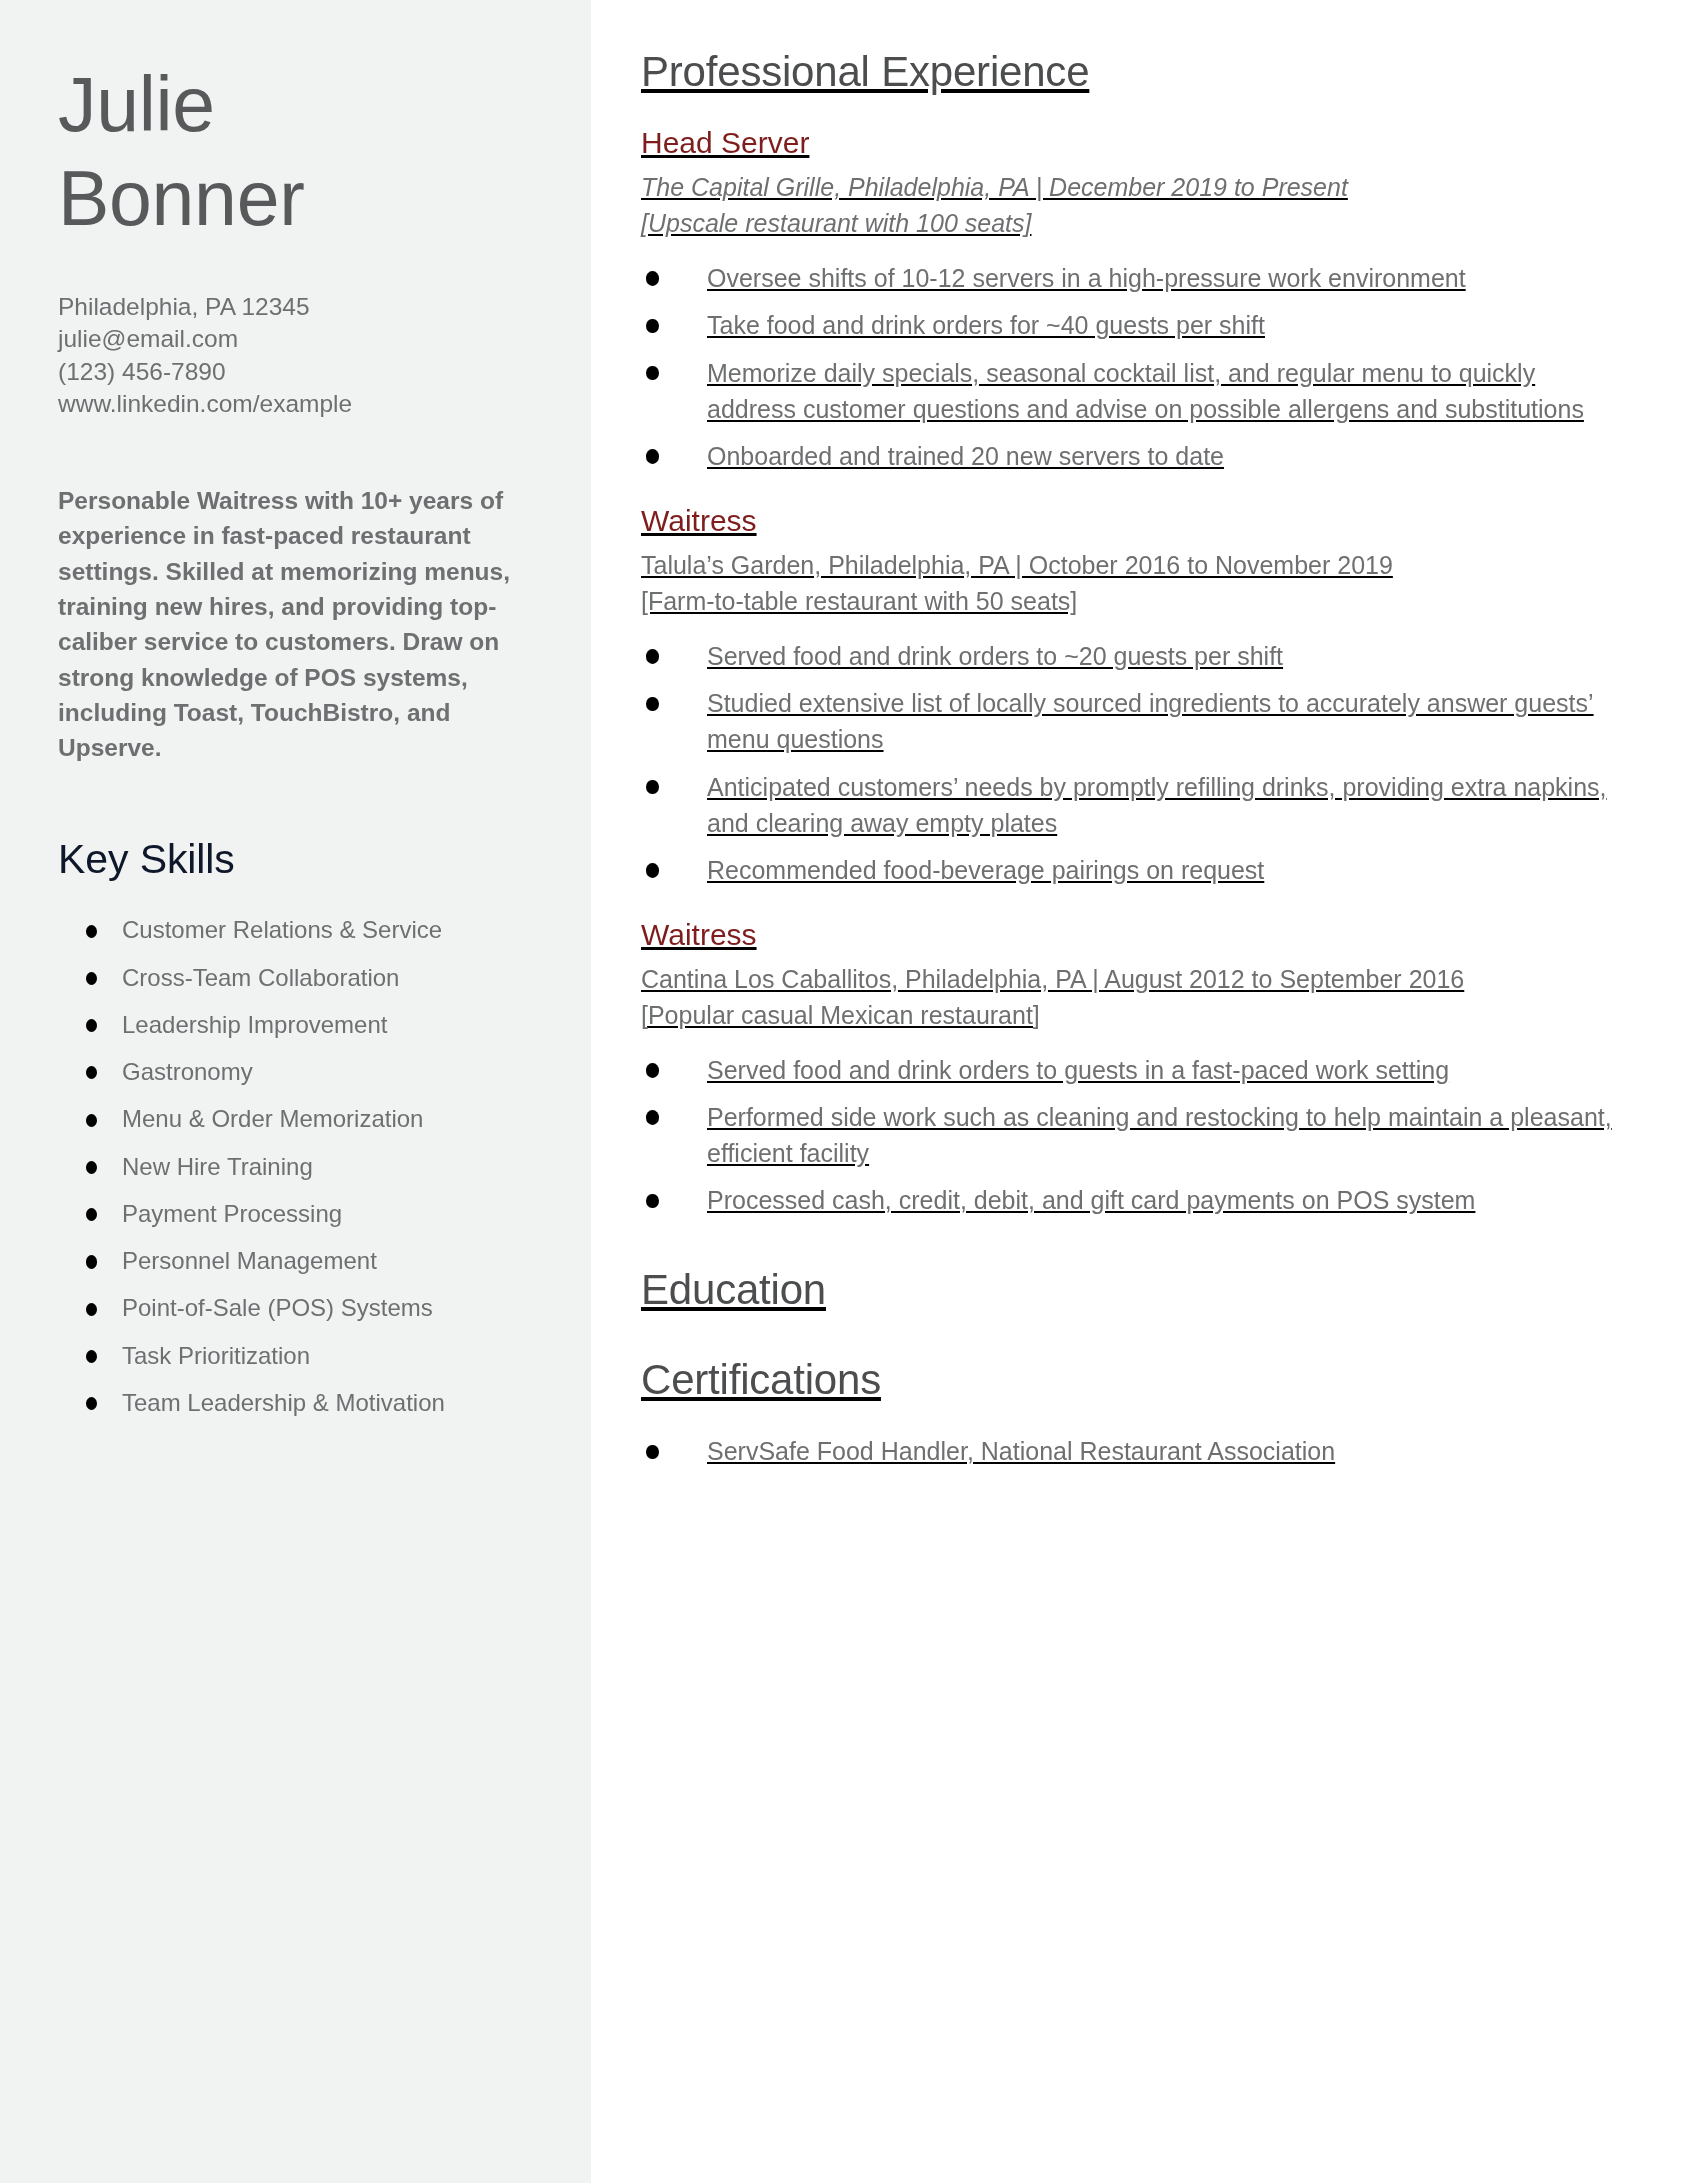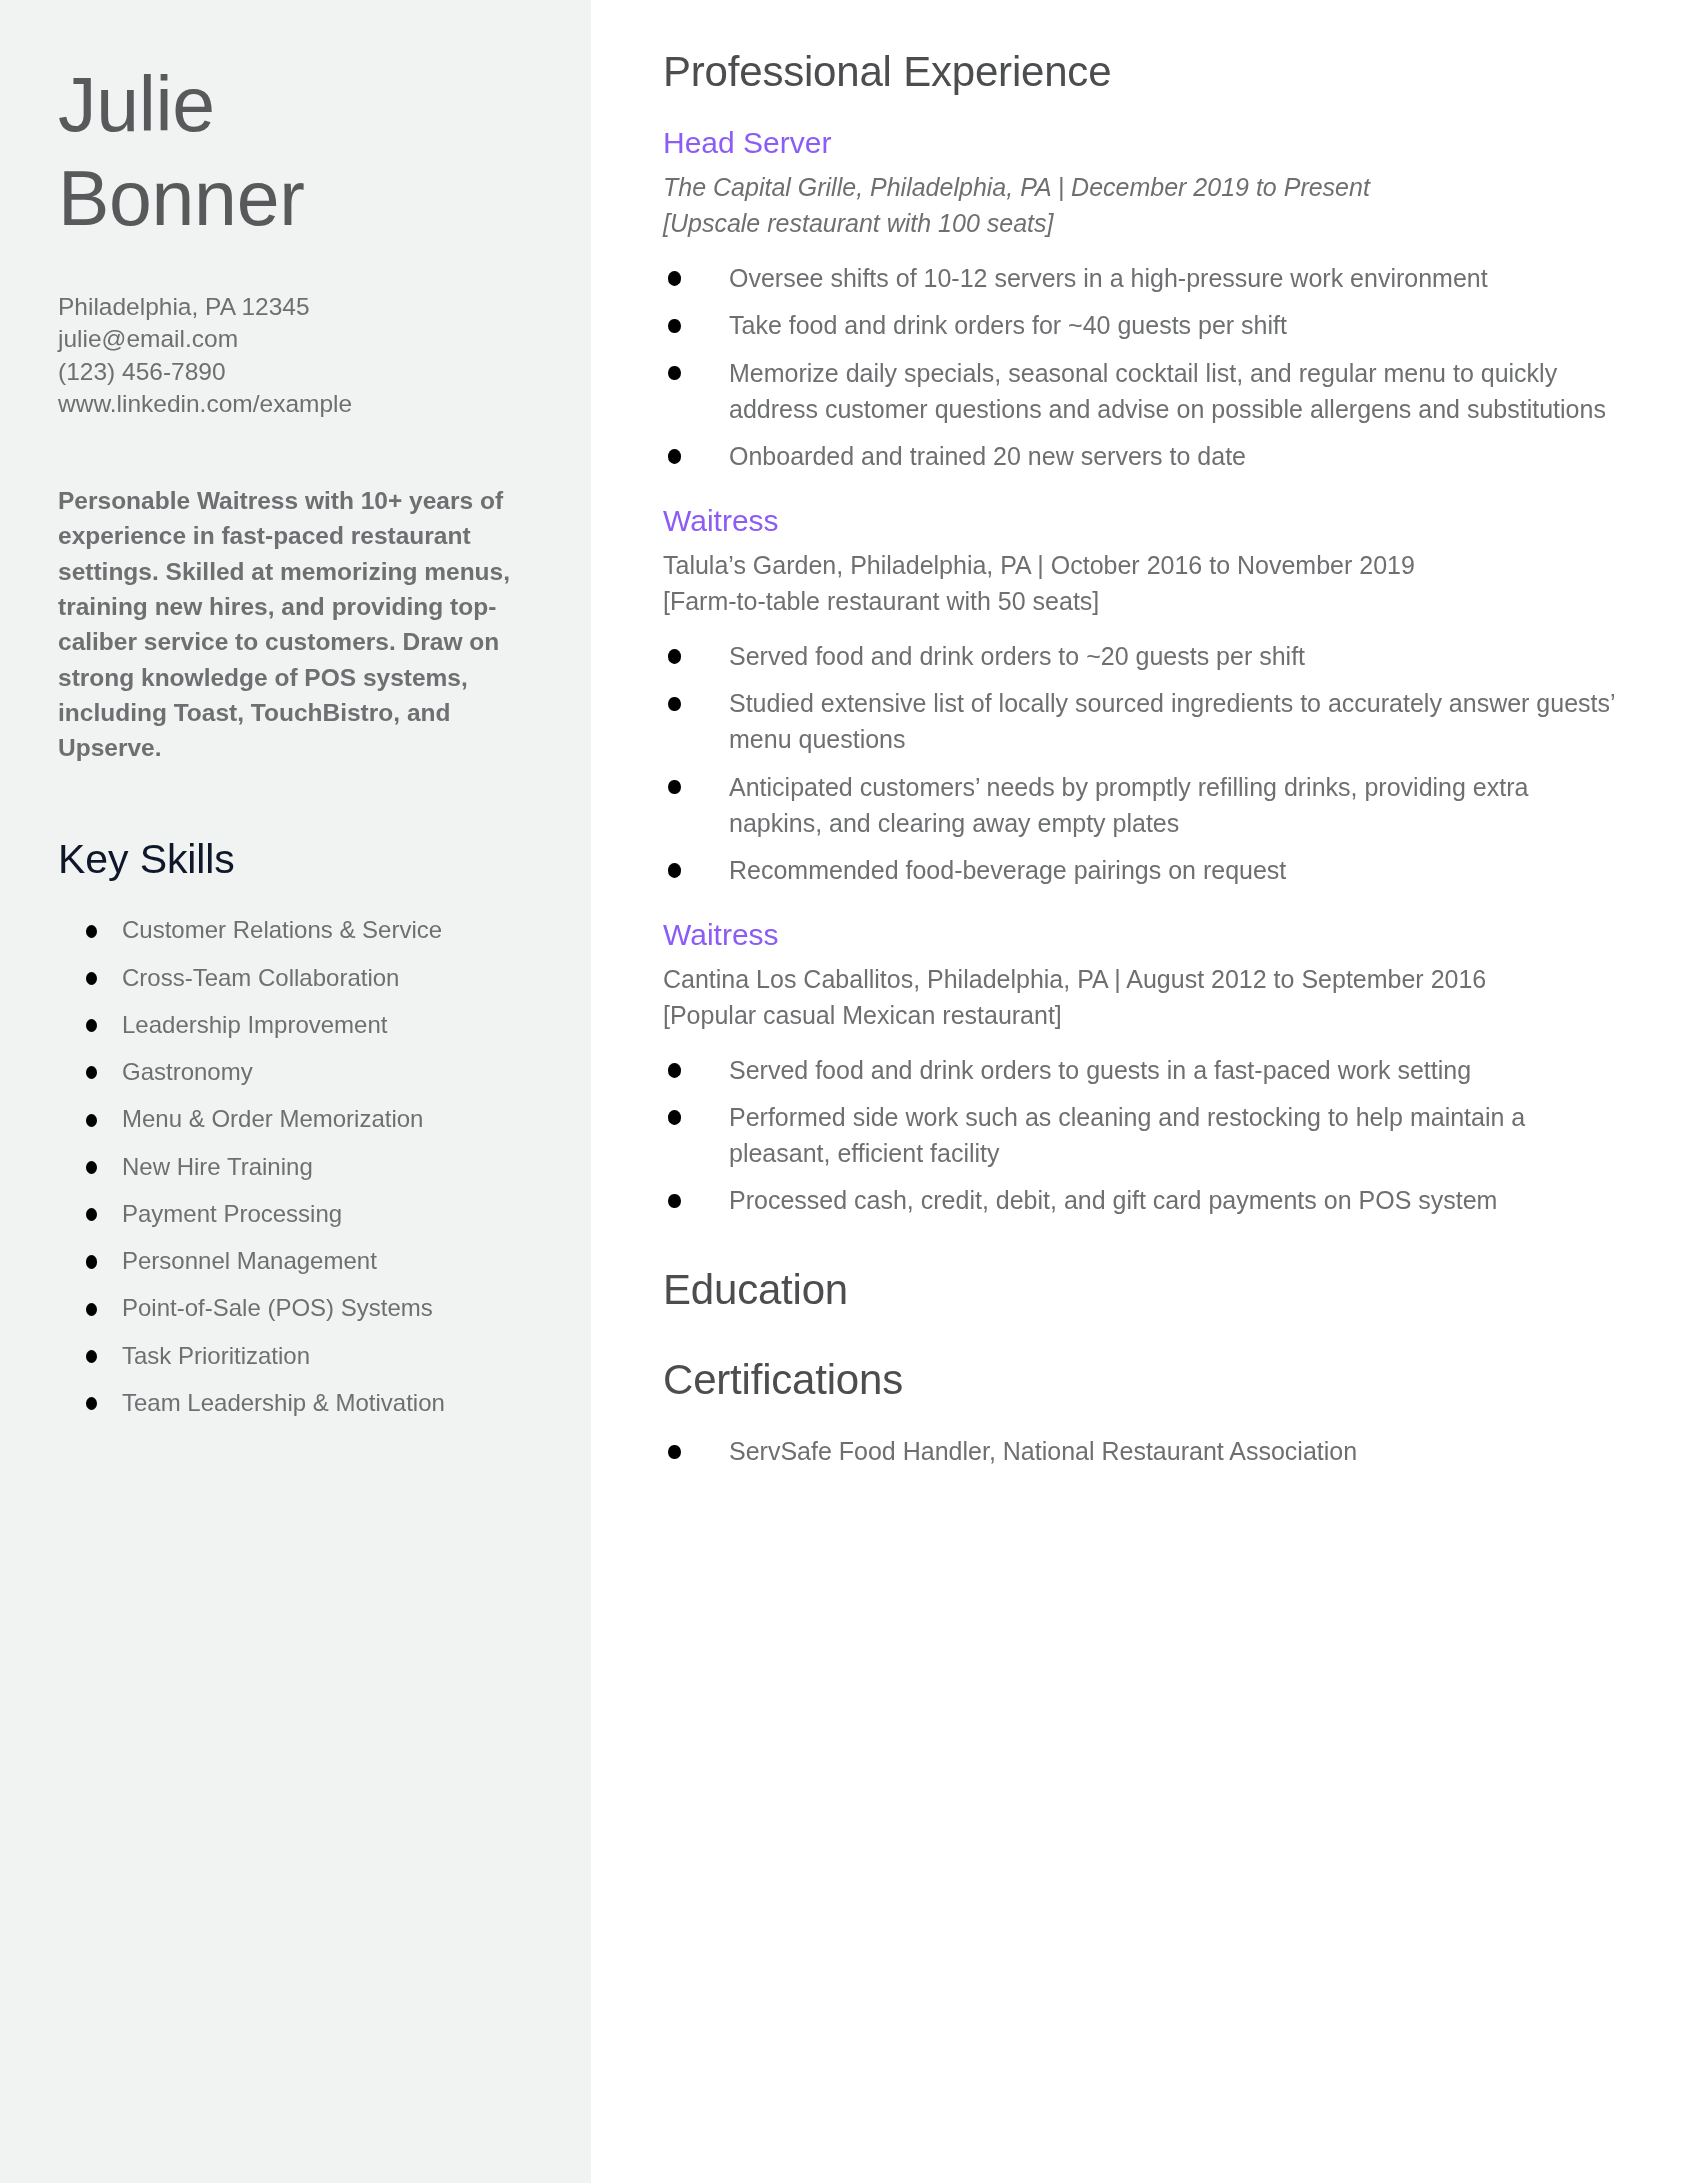--- a/index.html
+++ b/index.html
@@ -93,37 +93,38 @@
     top: 11.2px;
     width: 11.2px;
     height: 13.2px;
     border-radius: 50%;
     background: #000000;
   }
 
   
   .main {
     flex: 1;
-    padding: 48px 69px 0 72px;
+    padding: 48px 69px 0 50px;
+    text-decoration: underline;
   }
 
   .main-heading {
     font-size: 42px;
     font-weight: 400;
     color: #4c4d4f;
     letter-spacing: -0.2px;
     margin-bottom: 29px;
   }
 
   .job { margin-bottom: 6.6px; }
 
   .job-title {
     font-size: 30px;
     font-weight: 400;
-    color: #8b5cf6;
+    color: #7f1d1d;
     margin-bottom: 9.3px;
     line-height: 1.2;
   }
   .job-meta {
     font-size: 25px;
     color: #6e6f71;
     line-height: 1.42;
   }
   .job-meta.italic { font-style: italic; }
 

